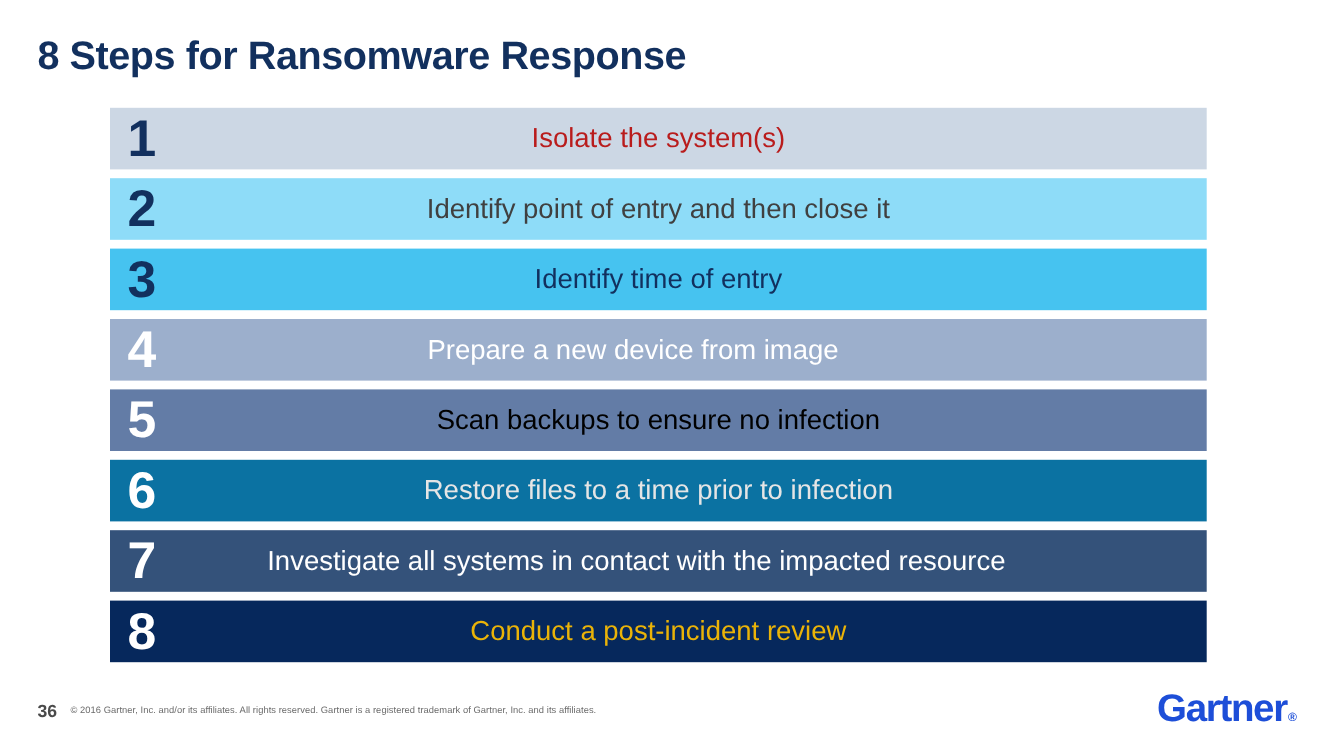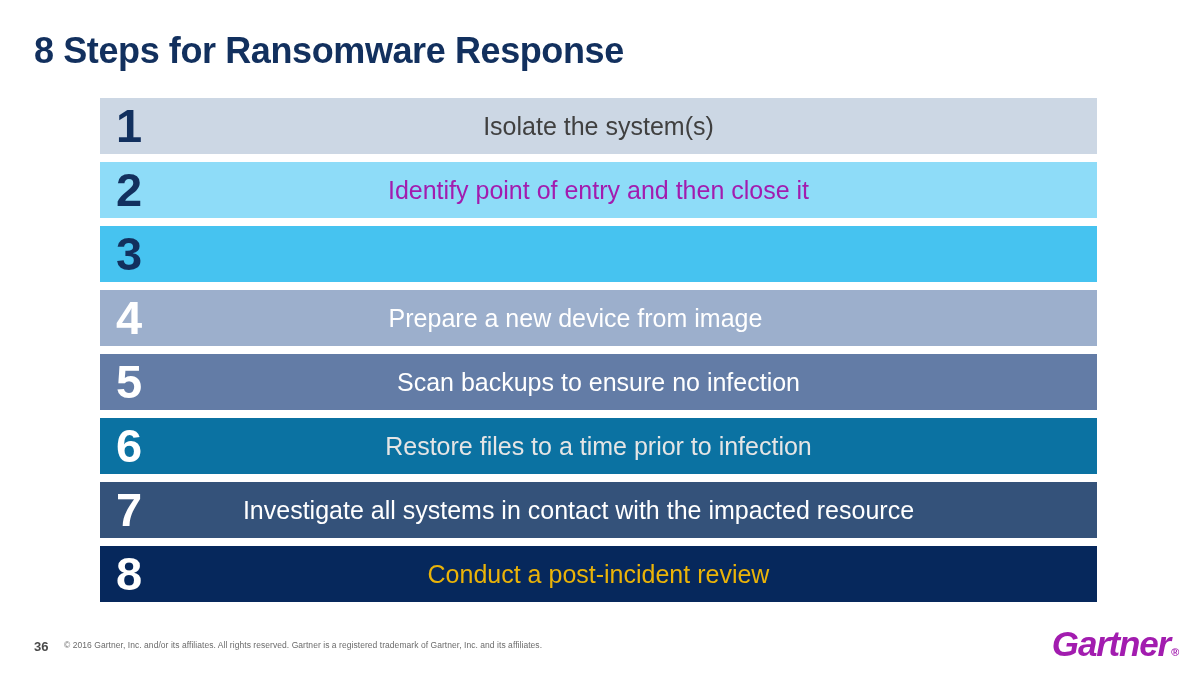--- a/index.html
+++ b/index.html
@@ -74,21 +74,21 @@
     position: absolute;
     left: 0;
     top: 636px;
     width: 1200px;
     height: 43px;
   }
   .page-number {
     position: absolute;
     left: 34px;
     top: 3px;
-    font-size: 13px;
+    font-size: 16px;
     font-weight: bold;
     color: #4a4a4a;
   }
   .copyright {
     position: absolute;
     left: 64px;
     top: 4px;
     font-size: 8.5px;
     color: #6b6b6b;
     letter-spacing: 0.05px;
@@ -116,52 +116,53 @@
 </head>
 <body style="background: rgb(255, 255, 255);">
 
 <div class="slide">
 
   <div class="title" style="color: rgb(18, 48, 94);">8 Steps for Ransomware Response</div>
 
   <div class="steps">
       <div class="step-row" style="background: rgb(204, 215, 228);">
         <div class="step-num" style="color: rgb(18, 48, 94);">1</div>
-        <div class="step-label" style="color: #404040;">Isolate the system(s)</div>
+        <div class="step-label" style="color: #b91c1c;">Isolate the system(s)</div>
       </div>
       <div class="step-row" style="background: rgb(142, 220, 248);">
         <div class="step-num" style="color: rgb(18, 48, 94);">2</div>
-        <div class="step-label" style="color: #a21caf;">Identify point of entry and then close it</div>
+        <div class="step-label" style="color: #404040;">Identify point of entry and then close it</div>
       </div>
       <div class="step-row" style="background: rgb(70, 195, 240);">
         <div class="step-num" style="color: rgb(18, 48, 94);">3</div>
+        <div class="step-label" style="color: rgb(18, 48, 94);">Identify time of entry</div>
       </div>
       <div class="step-row" style="background: rgb(156, 175, 204);">
         <div class="step-num" style="color: rgb(255, 255, 255);">4</div>
         <div class="step-label" style="color: rgb(255, 255, 255); padding-left: 24px;">Prepare a new device from image</div>
       </div>
       <div class="step-row" style="background: rgb(99, 124, 166);">
         <div class="step-num" style="color: rgb(255, 255, 255);">5</div>
-        <div class="step-label" style="color: #ffffff;">Scan backups to ensure no infection</div>
+        <div class="step-label" style="color: #000000;">Scan backups to ensure no infection</div>
       </div>
       <div class="step-row" style="background: rgb(11, 114, 162);">
         <div class="step-num" style="color: rgb(255, 255, 255);">6</div>
         <div class="step-label" style="color: #e5e5e5;">Restore files to a time prior to infection</div>
       </div>
       <div class="step-row" style="background: rgb(52, 82, 122);">
         <div class="step-num" style="color: rgb(255, 255, 255);">7</div>
         <div class="step-label" style="color: rgb(255, 255, 255); padding-left: 30px;">Investigate all systems in contact with the impacted resource</div>
       </div>
       <div class="step-row" style="background: rgb(6, 40, 92);">
         <div class="step-num" style="color: rgb(255, 255, 255);">8</div>
         <div class="step-label" style="color: #eab308;">Conduct a post-incident review</div>
       </div>
     </div>
 
   <div class="footer">
     <div class="page-number">36</div>
     <div class="copyright">© 2016 Gartner, Inc. and/or its affiliates. All rights reserved. Gartner is a registered trademark of Gartner, Inc. and its affiliates.</div>
-    <div class="logo" style="color: #a21caf; font-style: italic;">
+    <div class="logo" style="color: #1d4ed8;">
       <span>Gartner</span><span class="reg">®</span>
     </div>
   </div>
 
 </div>
 
 </body></html>

